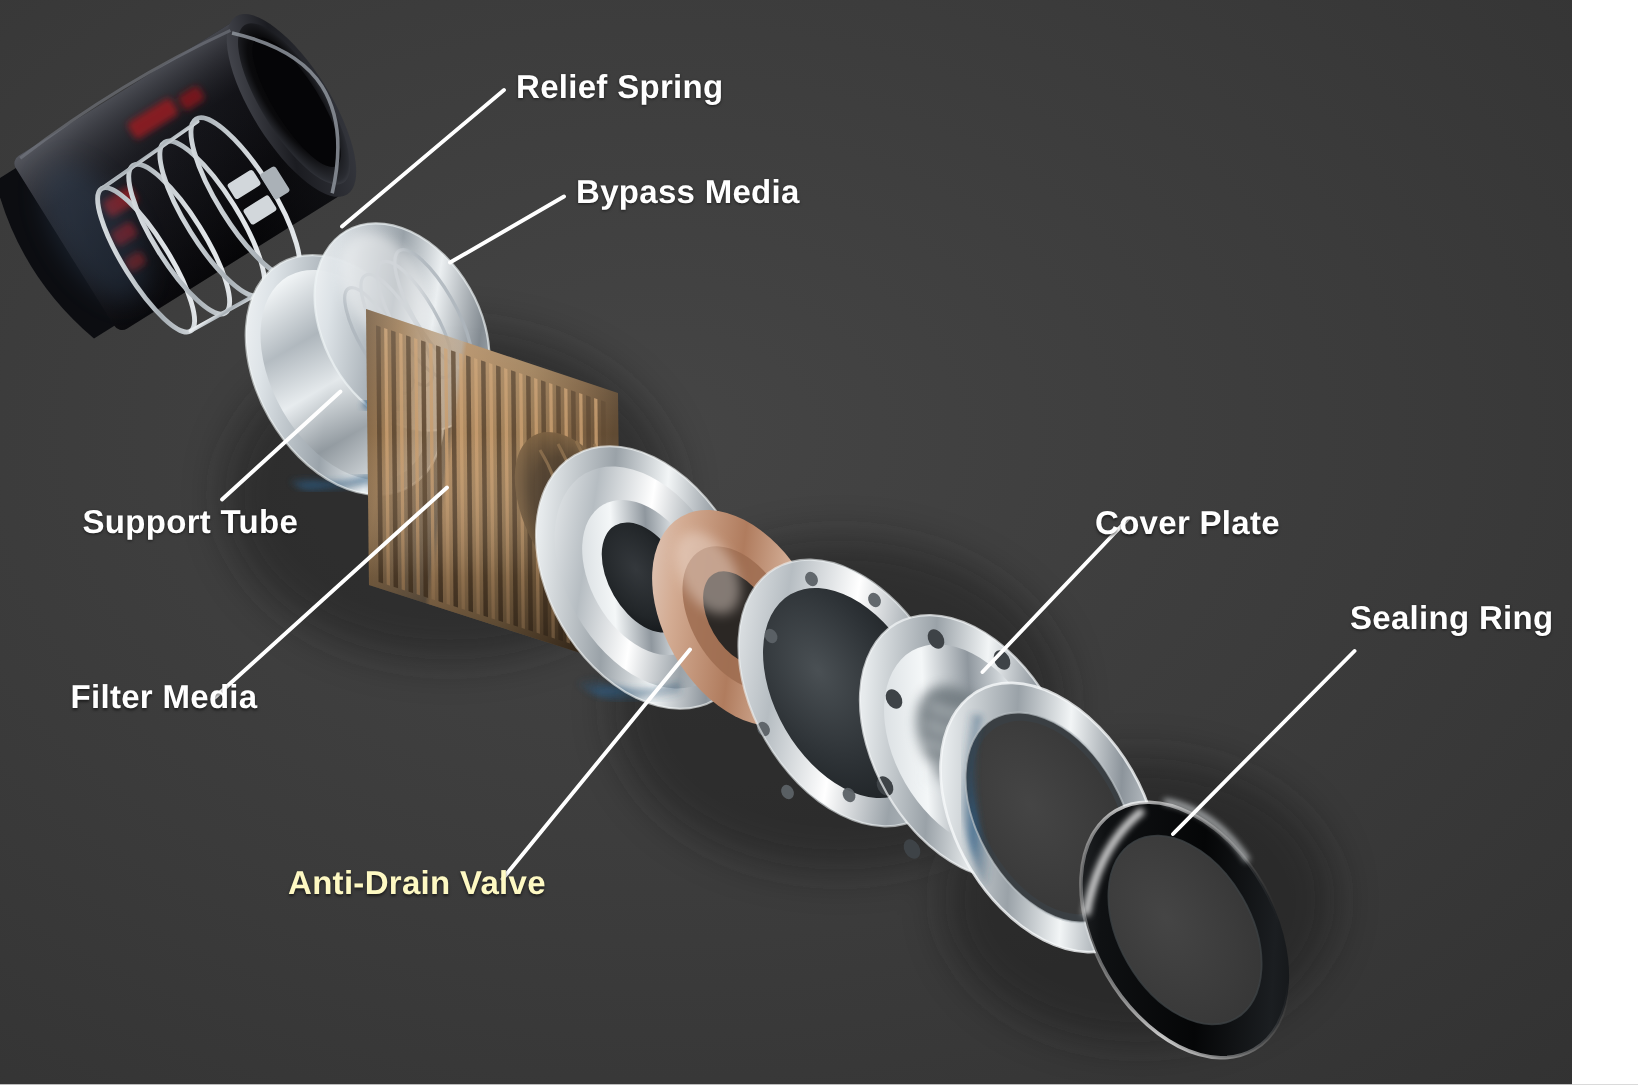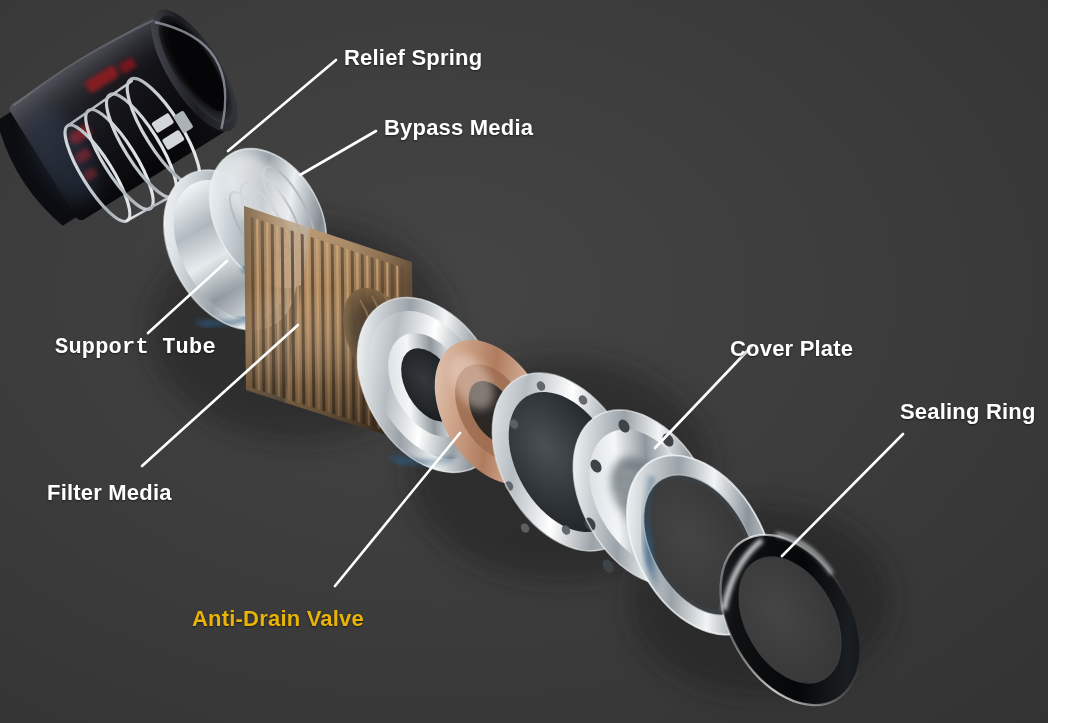--- a/index.html
+++ b/index.html
@@ -424,21 +424,21 @@
           <line x1="142" y1="466" x2="298" y2="325" stroke="#ffffff"></line>
           <line x1="335" y1="586" x2="460" y2="433" stroke="#ffffff"></line>
           <line x1="752" y1="346" x2="655" y2="448" stroke="#ffffff"></line>
           <line x1="903" y1="434" x2="782" y2="556" stroke="#ffffff"></line>
         </g>
     </svg>
 
     <div id="labels">
         <div class="callout-label" style="left: 344px; top: 47px; color: rgb(255, 255, 255);">Relief Spring</div>
         <div class="callout-label" style="left: 384px; top: 117px; color: rgb(255, 255, 255);">Bypass Media</div>
-        <div class="callout-label" style="left: 55px; top: 337px; color: rgb(255, 255, 255); font-family: Liberation Mono, monospace;">Support Tube</div>
-        <div class="callout-label" style="left: 47px; top: 482px; color: rgb(255, 255, 255);">Filter Media</div>
-        <div class="callout-label" style="left: 192px; top: 608px; color: #eab308;">Anti-Drain Valve</div>
+        <div class="callout-label" style="left: 55px; top: 337px; color: rgb(255, 255, 255);">Support Tube</div>
+        <div class="callout-label" style="left: 47px; top: 454px; color: rgb(255, 255, 255);">Filter Media</div>
+        <div class="callout-label" style="left: 192px; top: 578px; color: #fef9c3;">Anti-Drain Valve</div>
         <div class="callout-label" style="left: 730px; top: 312px; color: rgb(255, 255, 255); margin-top: 26px;">Cover Plate</div>
         <div class="callout-label" style="left: 900px; top: 401px; color: rgb(255, 255, 255);">Sealing Ring</div>
       </div>
 
   </div>
 </div>
 
 </body></html>

